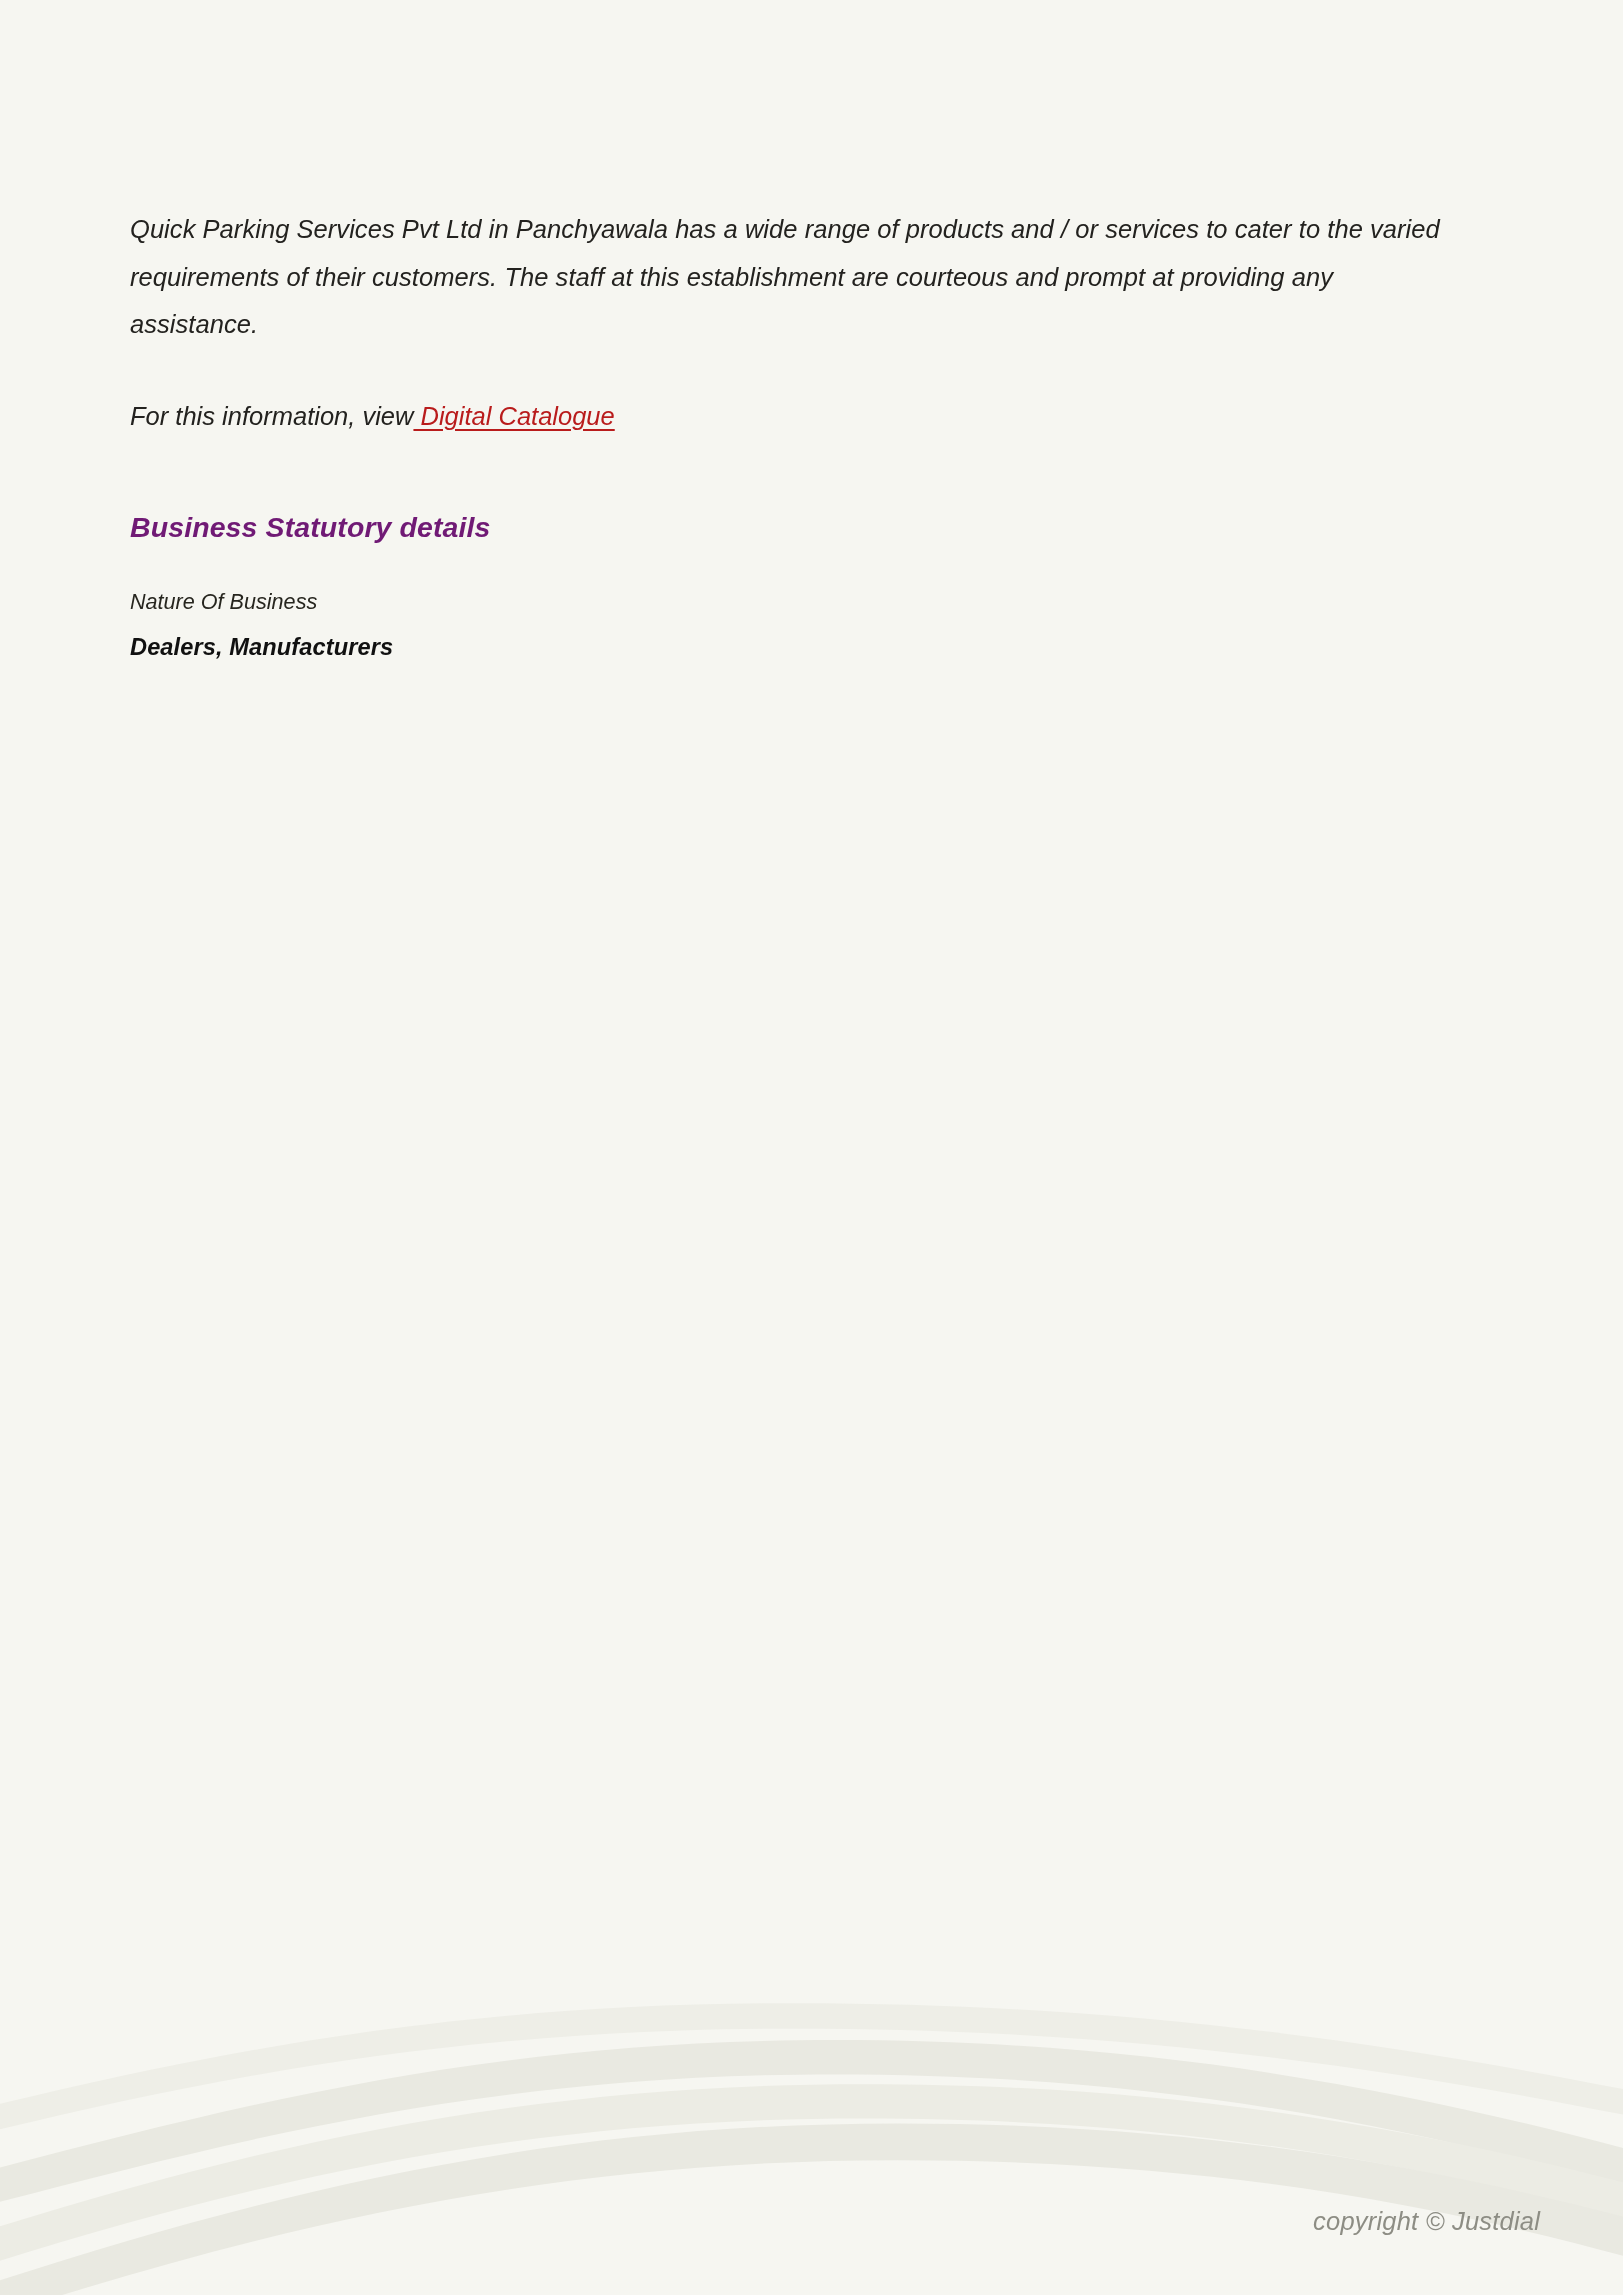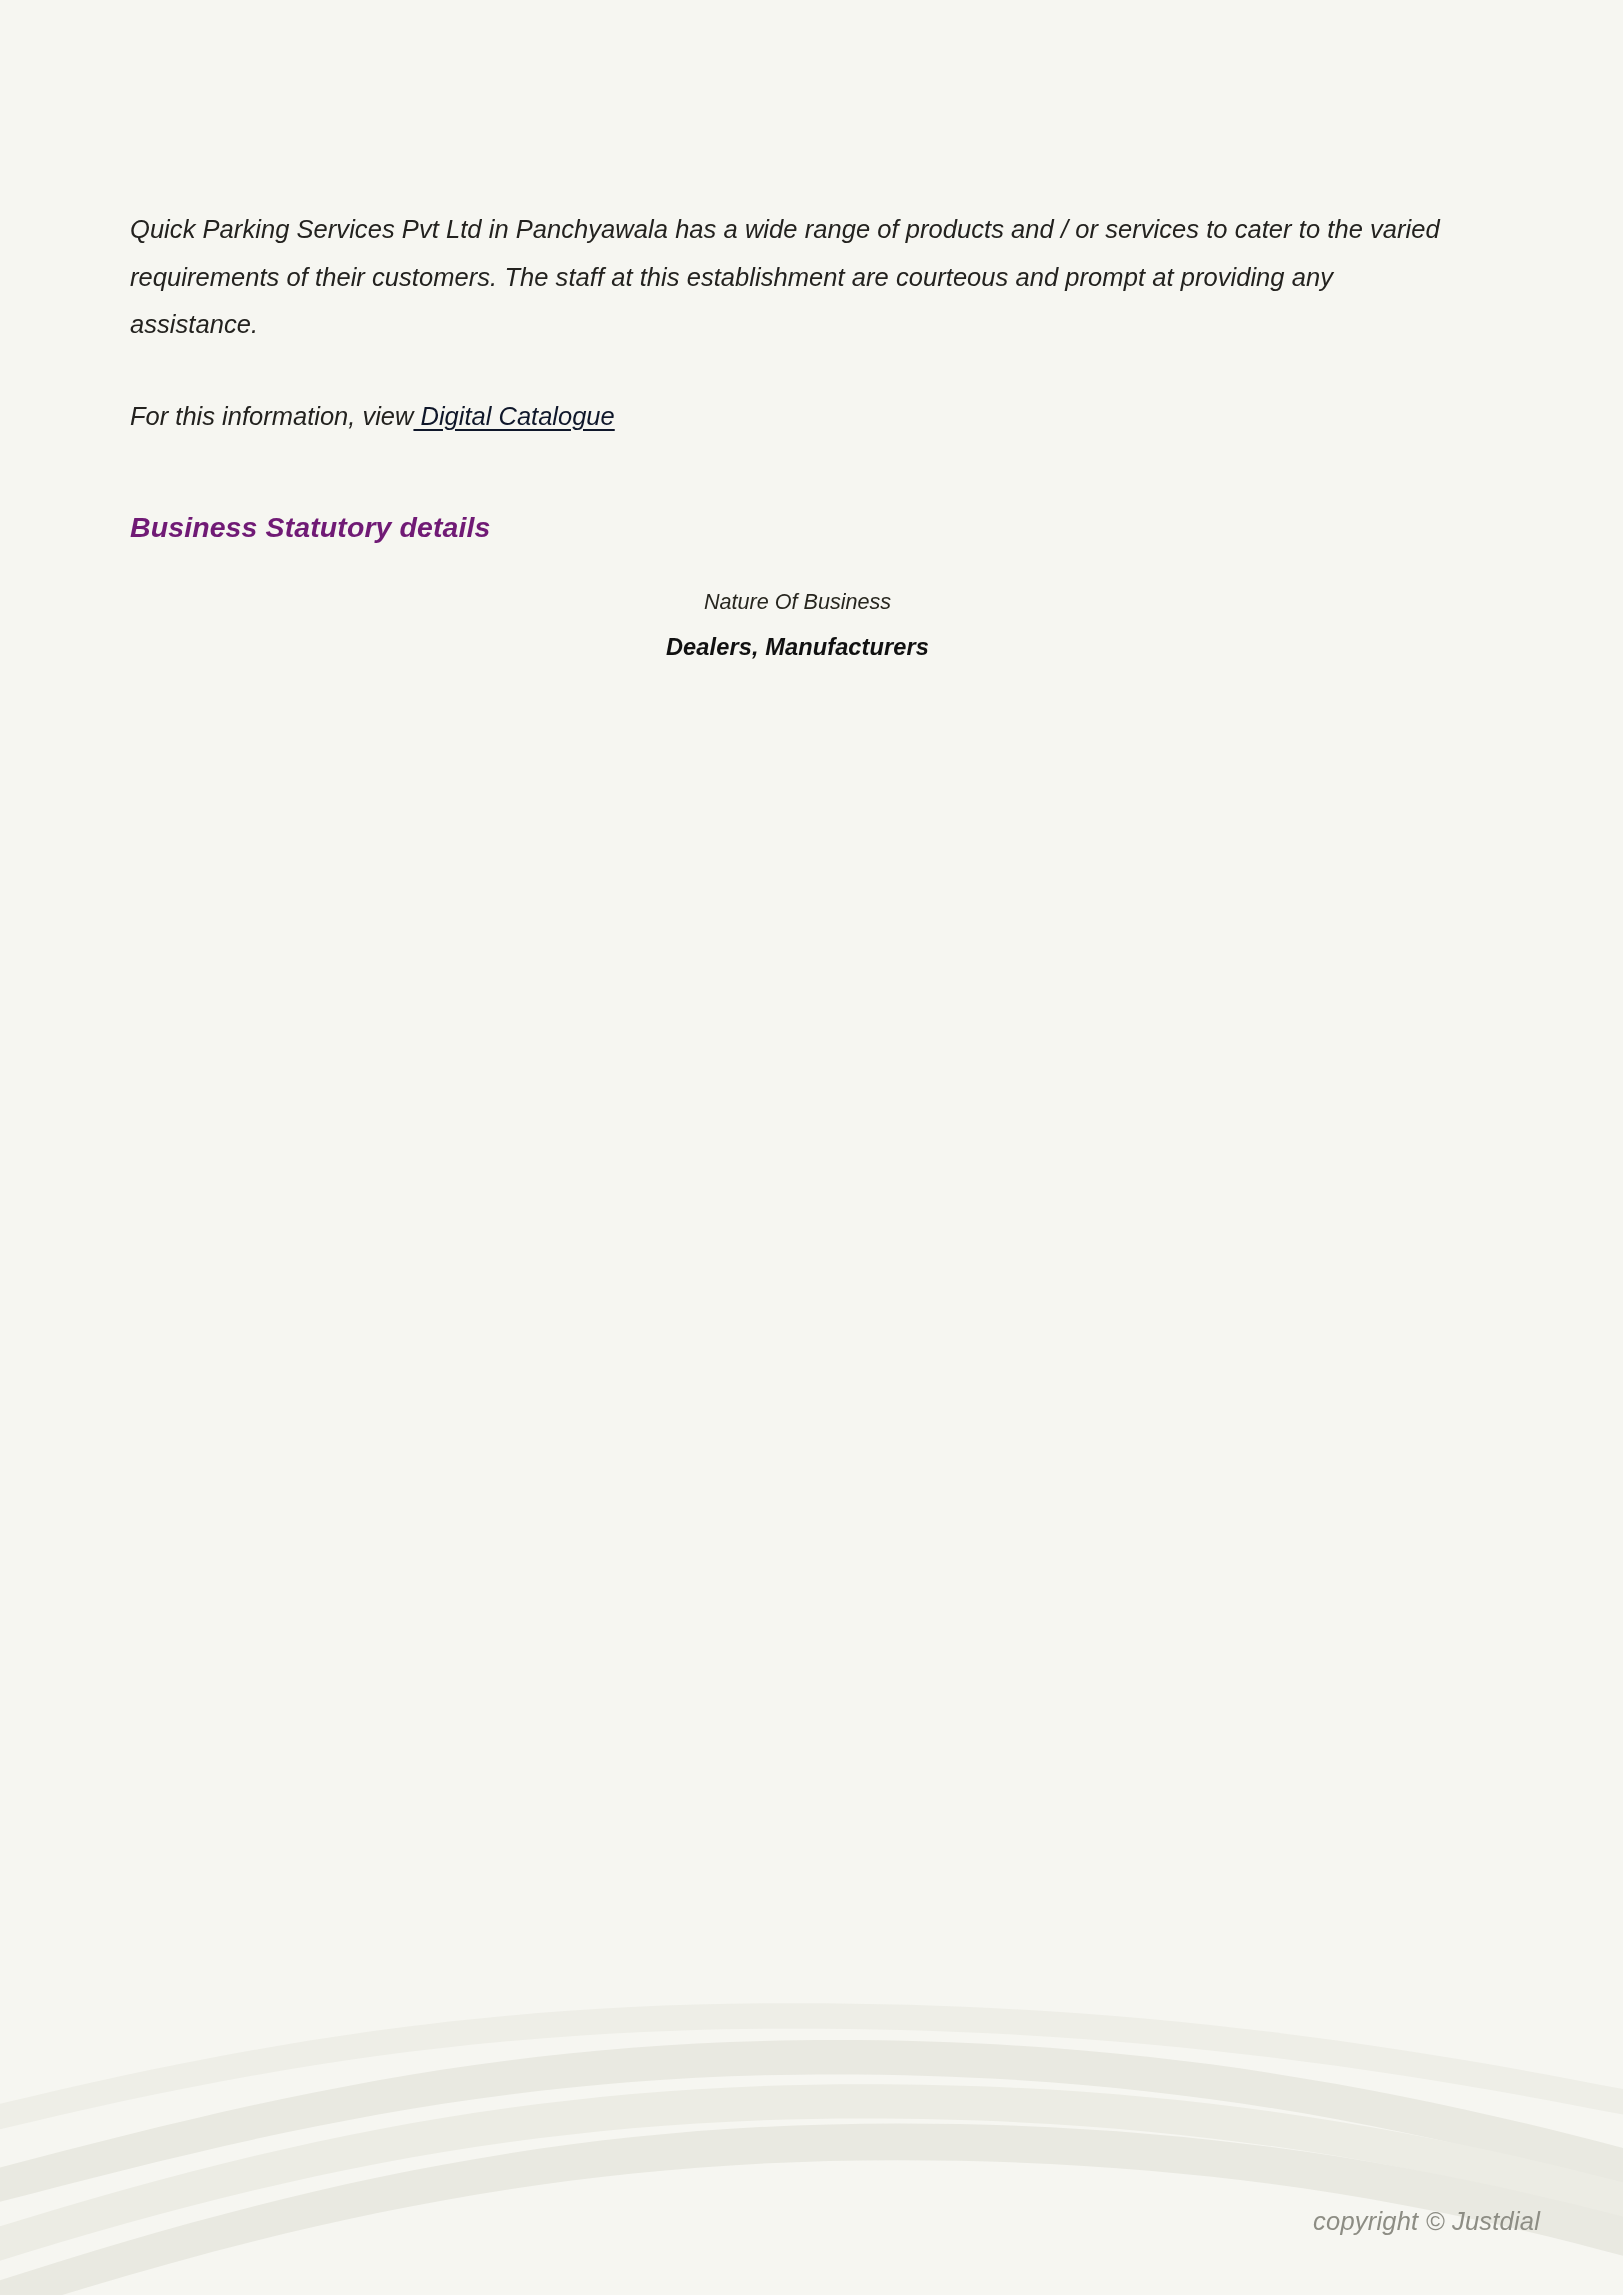--- a/index.html
+++ b/index.html
@@ -43,42 +43,41 @@
 
   .more-info {
     margin-top: 47px;
     font-size: 25.5px;
     line-height: 1.6;
     color: #23221f;
     font-weight: 400;
   }
 
   .catalogue-link {
-    color: #0f172a;
+    color: #b91c1c;
     text-decoration: underline;
     text-underline-offset: 3.9px;
     text-decoration-thickness: 1.5px;
     cursor: pointer;
   }
 
   .section-title {
     margin-top: 74px;
     font-size: 28.5px;
     font-weight: 700;
     color: #701a75;
     letter-spacing: 0.1px;
   }
 
   .detail-block {
     margin-top: 41px;
   }
 
   .detail-block.first {
     margin-top: 42px;
-    text-align: center;
   }
 
   .detail-label {
     font-size: 21.6px;
     font-weight: 400;
     color: #27261f;
     line-height: 1.45;
   }
 
   .detail-value {

